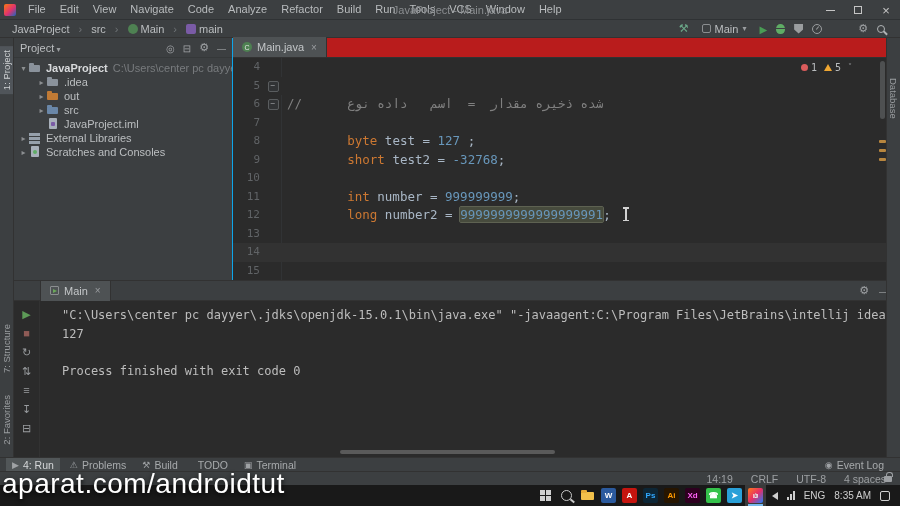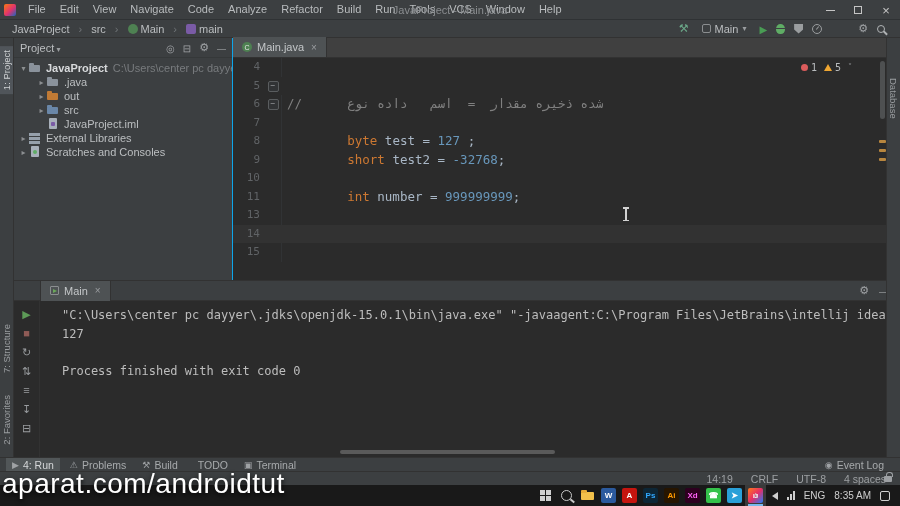--- a/index.html
+++ b/index.html
@@ -71,21 +71,21 @@
   .t-icon[data-icon="folder-excluded"]::before,.t-icon[data-icon="folder-excluded"]::after{background:#c07a35}
   .t-icon[data-icon="folder-src"]::before,.t-icon[data-icon="folder-src"]::after{background:#6a87a8}
   .t-icon[data-icon="file-iml"]::before{content:"";position:absolute;left:2px;top:0;width:8px;height:11px;background:#a8b0ba;border-radius:1px}
   .t-icon[data-icon="file-iml"]::after{content:"";position:absolute;left:4px;top:4px;width:4px;height:4px;background:#7a5ba6;border-radius:1px}
   .t-icon[data-icon="libraries"]::before{content:"";position:absolute;left:0;top:1px;width:11px;height:2.5px;background:#96a0ab;box-shadow:0 4px 0 #96a0ab,0 8px 0 #96a0ab}
   .t-icon[data-icon="scratches"]::before{content:"";position:absolute;left:2px;top:0;width:8px;height:11px;background:#a8b0ba;border-radius:1px}
   .t-icon[data-icon="scratches"]::after{content:"";position:absolute;left:4px;top:4px;width:4px;height:4px;background:#5fad65;border-radius:50%}
   .t-path{color:#787b7e;margin-left:5px;overflow:hidden}
 
   
-  .editor-tabs{position:absolute;left:233px;top:38px;width:653px;height:20px;background:#404040;border-bottom:1px solid #323232;display:flex;align-items:flex-end}
+  .editor-tabs{position:absolute;left:233px;top:38px;width:653px;height:20px;background:#b91c1c;border-bottom:1px solid #323232;display:flex;align-items:flex-end}
   .tab{display:flex;align-items:center;gap:5px;height:20px;padding:0 9px;background:#4e5254;color:#c3c6c8;font-size:11px;border-right:1px solid #323232}
   .tab .c-ico{width:10px;height:10px;border-radius:50%;background:#4e8152;display:flex;align-items:center;justify-content:center;font-size:7px;color:#e8e8e8}
   .tab-close{color:#9a9da0;font-size:10px;margin-left:2px}
   .tab-close::before{content:"×"}
 
   .code{position:absolute;left:233px;top:58px;width:653px;height:222px;background:#2b2b2b;font-family:"DejaVu Sans Mono","DejaVu Sans",monospace;font-size:12.5px;overflow:hidden}
   .code-line{display:flex;height:18.5px;line-height:18.5px;white-space:pre}
   .code-line.cl{background:#323232}
   .ln{width:32px;text-align:right;color:#606366;font-size:11px;flex:none;padding-right:5px}
   .fold-col{width:16px;flex:none;text-align:center}
@@ -268,21 +268,21 @@
         <div class="tree-row bold" data-indent="0">
           <span class="arrow">▾</span>
           <span class="t-icon" data-icon="folder-project"></span>
           <span class="t-label">JavaProject</span>
           <span class="t-path">C:\Users\center pc dayyer\IdeaProjects\Jav</span>
         </div>
 
         <div class="tree-row" data-indent="1">
           <span class="arrow">▸</span>
           <span class="t-icon" data-icon="folder"></span>
-          <span class="t-label">.java</span>
+          <span class="t-label">.idea</span>
           <span class="t-path"></span>
         </div>
 
         <div class="tree-row" data-indent="1">
           <span class="arrow">▸</span>
           <span class="t-icon" data-icon="folder-excluded"></span>
           <span class="t-label">out</span>
           <span class="t-path"></span>
         </div>
 
@@ -367,20 +367,25 @@
           <span class="fold-col"></span>
           <span class="code-text"></span>
         </div>
 
         <div class="code-line">
           <span class="ln">11</span>
           <span class="fold-col"></span>
           <span class="code-text"><span class="tk-pl">        </span><span class="tk-kw">int</span><span class="tk-pl"> number = </span><span class="tk-num">999999999</span><span class="tk-pl">;</span></span>
         </div>
 
+        <div class="code-line">
+          <span class="ln">12</span>
+          <span class="fold-col"></span>
+          <span class="code-text"><span class="tk-pl">        </span><span class="tk-kw">long</span><span class="tk-pl"> number2 = </span><span class="tk-numhl">9999999999999999991</span><span class="tk-pl">;</span></span>
+        </div>
 
         <div class="code-line">
           <span class="ln">13</span>
           <span class="fold-col"></span>
           <span class="code-text"></span>
         </div>
 
         <div class="code-line cl">
           <span class="ln">14</span>
           <span class="fold-col"></span>

